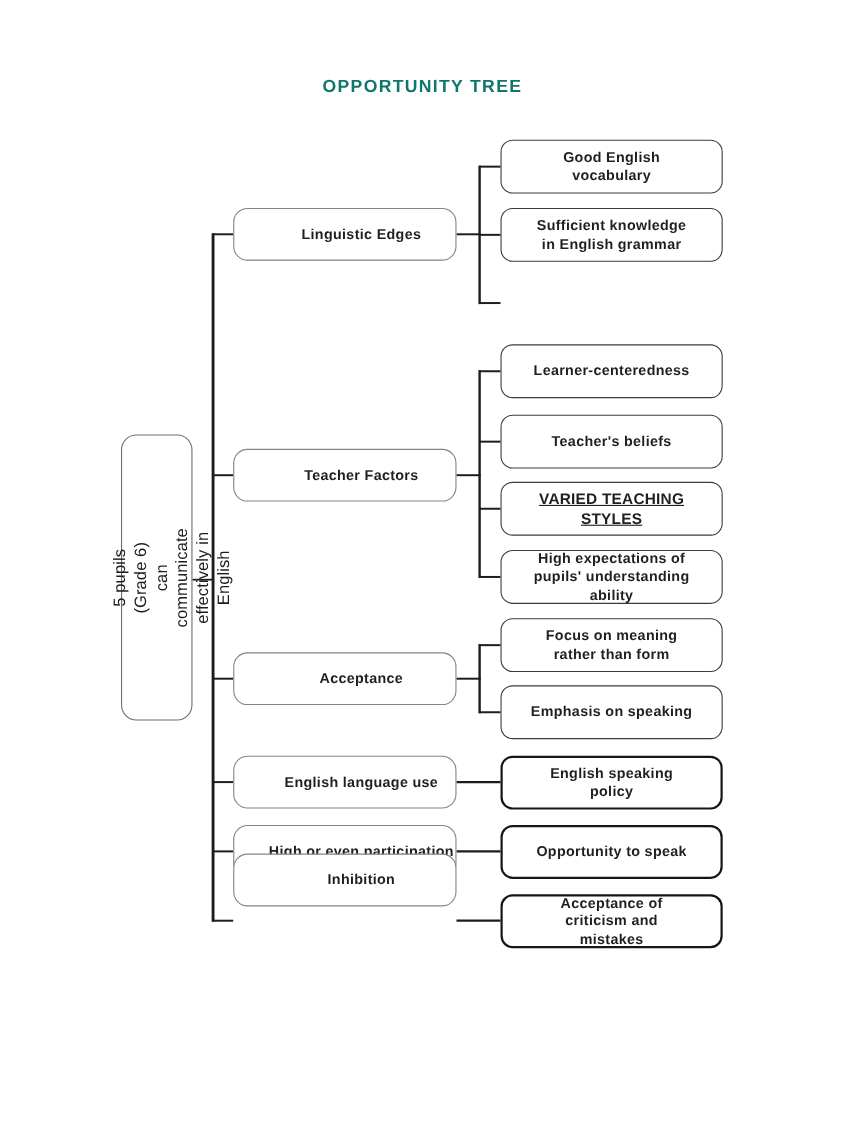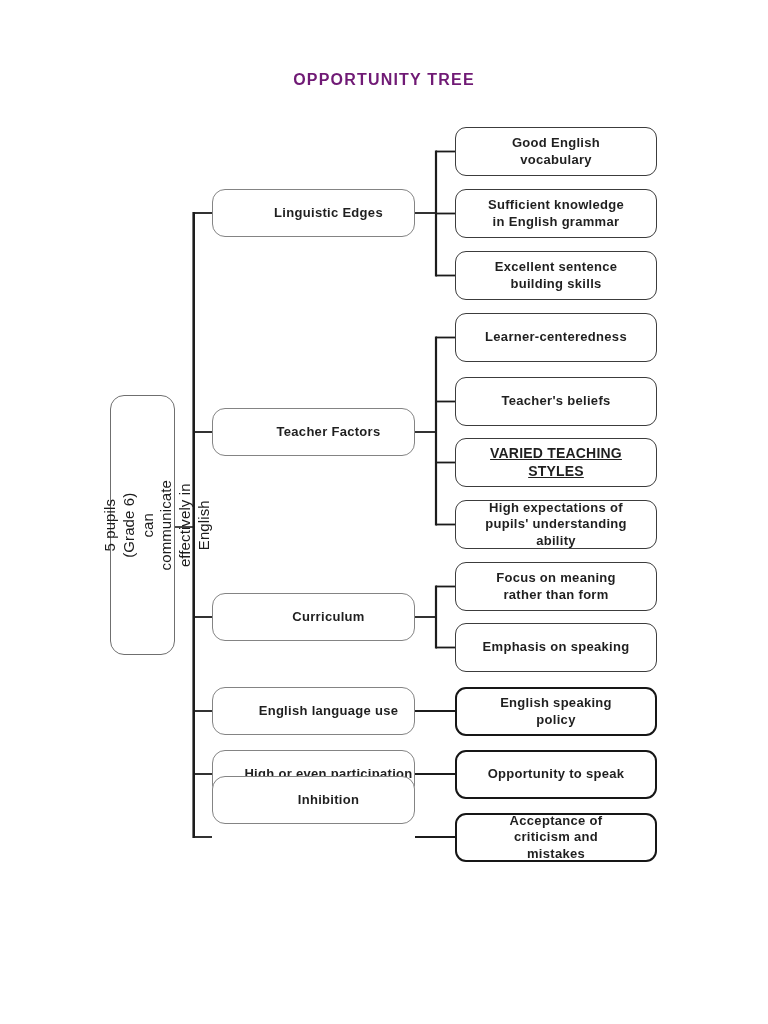--- a/index.html
+++ b/index.html
@@ -13,21 +13,21 @@
   }
   .title {
     position: absolute;
     top: 71px;
     left: 0;
     right: 0;
     text-align: center;
     font-size: 16px;
     font-weight: bold;
     letter-spacing: 1.2px;
-    color: #701a75;
+    color: #0f766e;
   }
   .connectors {
     position: absolute;
     left: 0; top: 0;
     width: 768px; height: 1024px;
   }
   .node {
     position: absolute;
     display: flex;
     align-items: center;
@@ -129,28 +129,27 @@
       <path d="M415 837 H455" stroke-width="2"></path>
     </g>
   </svg>
 
   <div class="node root">
     <span class="root-label">5 pupils (Grade 6) can communicate effectively in English</span>
   </div>
 
   <div class="node branch" style="top:189px">Linguistic Edges</div>
   <div class="node branch" style="top:408px">Teacher Factors</div>
-  <div class="node branch" style="top:593px">Curriculum</div>
+  <div class="node branch" style="top:593px">Acceptance</div>
   <div class="node branch" style="top:687px">English language use</div>
   <div class="node branch" style="top:750px">High or even participation</div>
   <div class="node branch" style="top:776px">Inhibition</div>
 
   <div class="node leaf" style="top:127px">Good English vocabulary</div>
   <div class="node leaf" style="top:189px">Sufficient knowledge in English grammar</div>
-  <div class="node leaf" style="top:251px">Excellent sentence building skills</div>
 
   <div class="node leaf" style="top:313px">Learner-centeredness</div>
   <div class="node leaf" style="top:377px">Teacher's beliefs</div>
   <div class="node leaf emphasis" style="top:438px">VARIED TEACHING STYLES</div>
   <div class="node leaf" style="top:500px">High expectations of pupils' understanding ability</div>
 
   <div class="node leaf" style="top:562px">Focus on meaning rather than form</div>
   <div class="node leaf" style="top:623px">Emphasis on speaking</div>
 
   <div class="node leaf strong" style="top:687px">English speaking policy</div>

